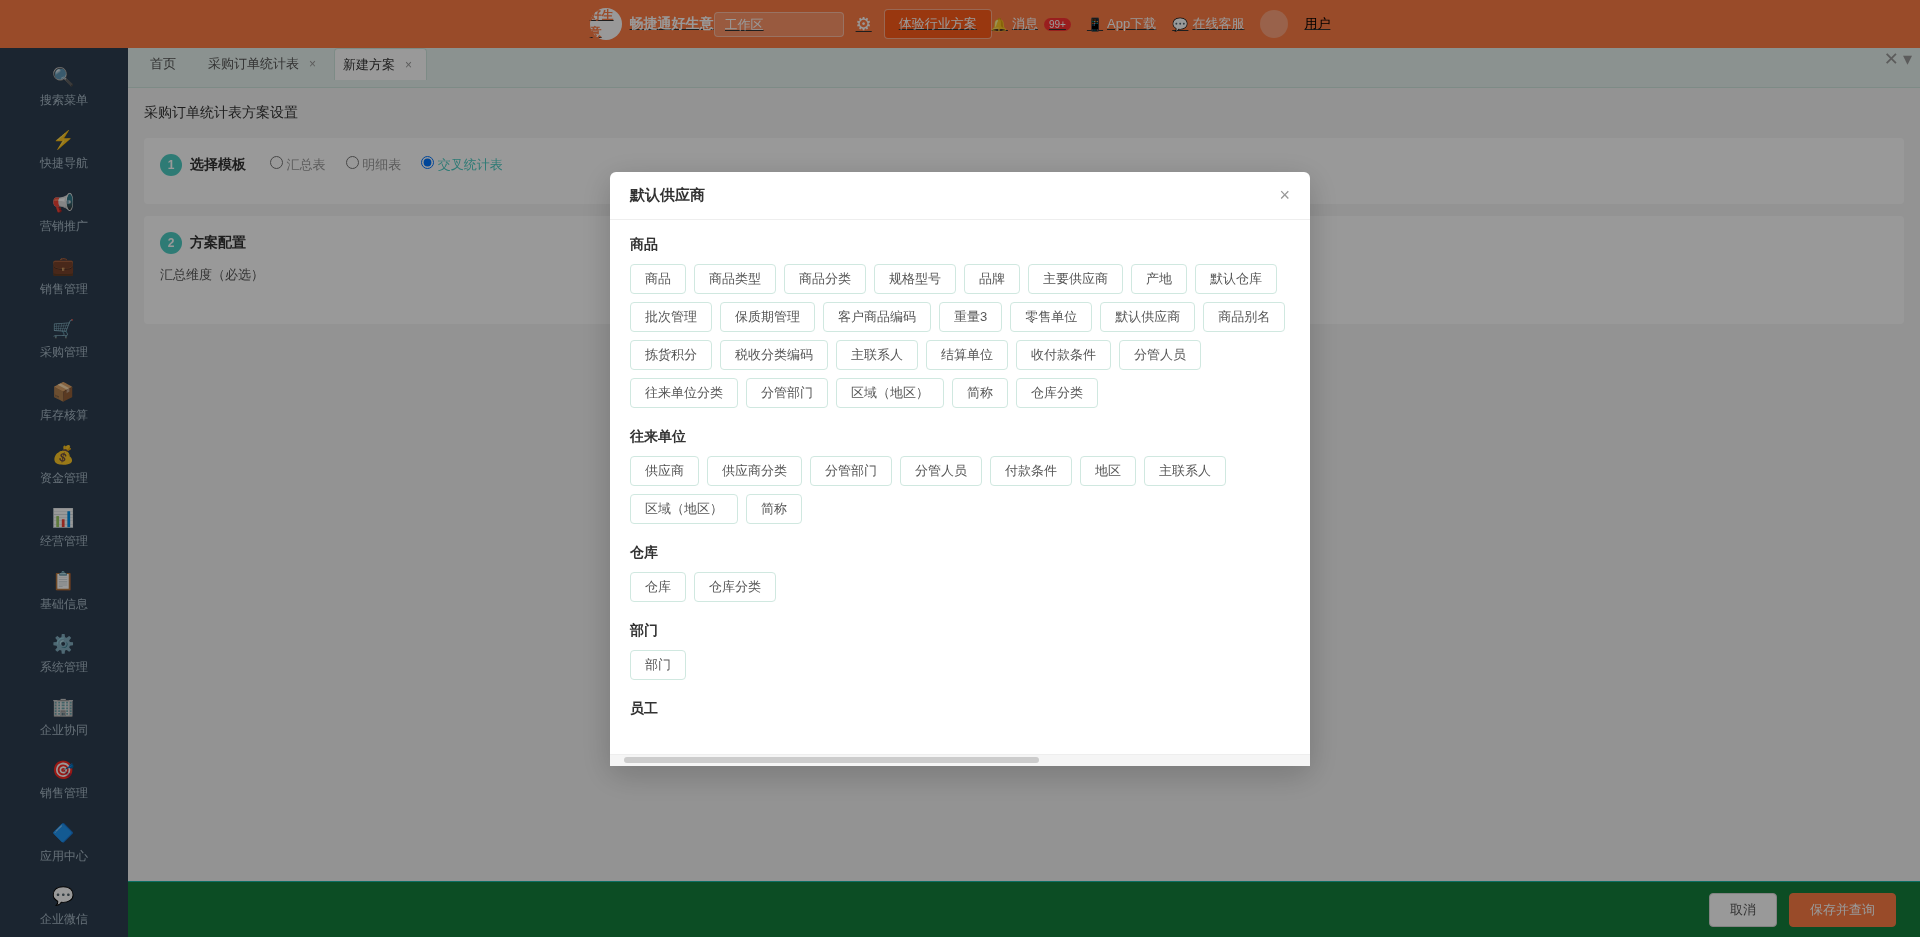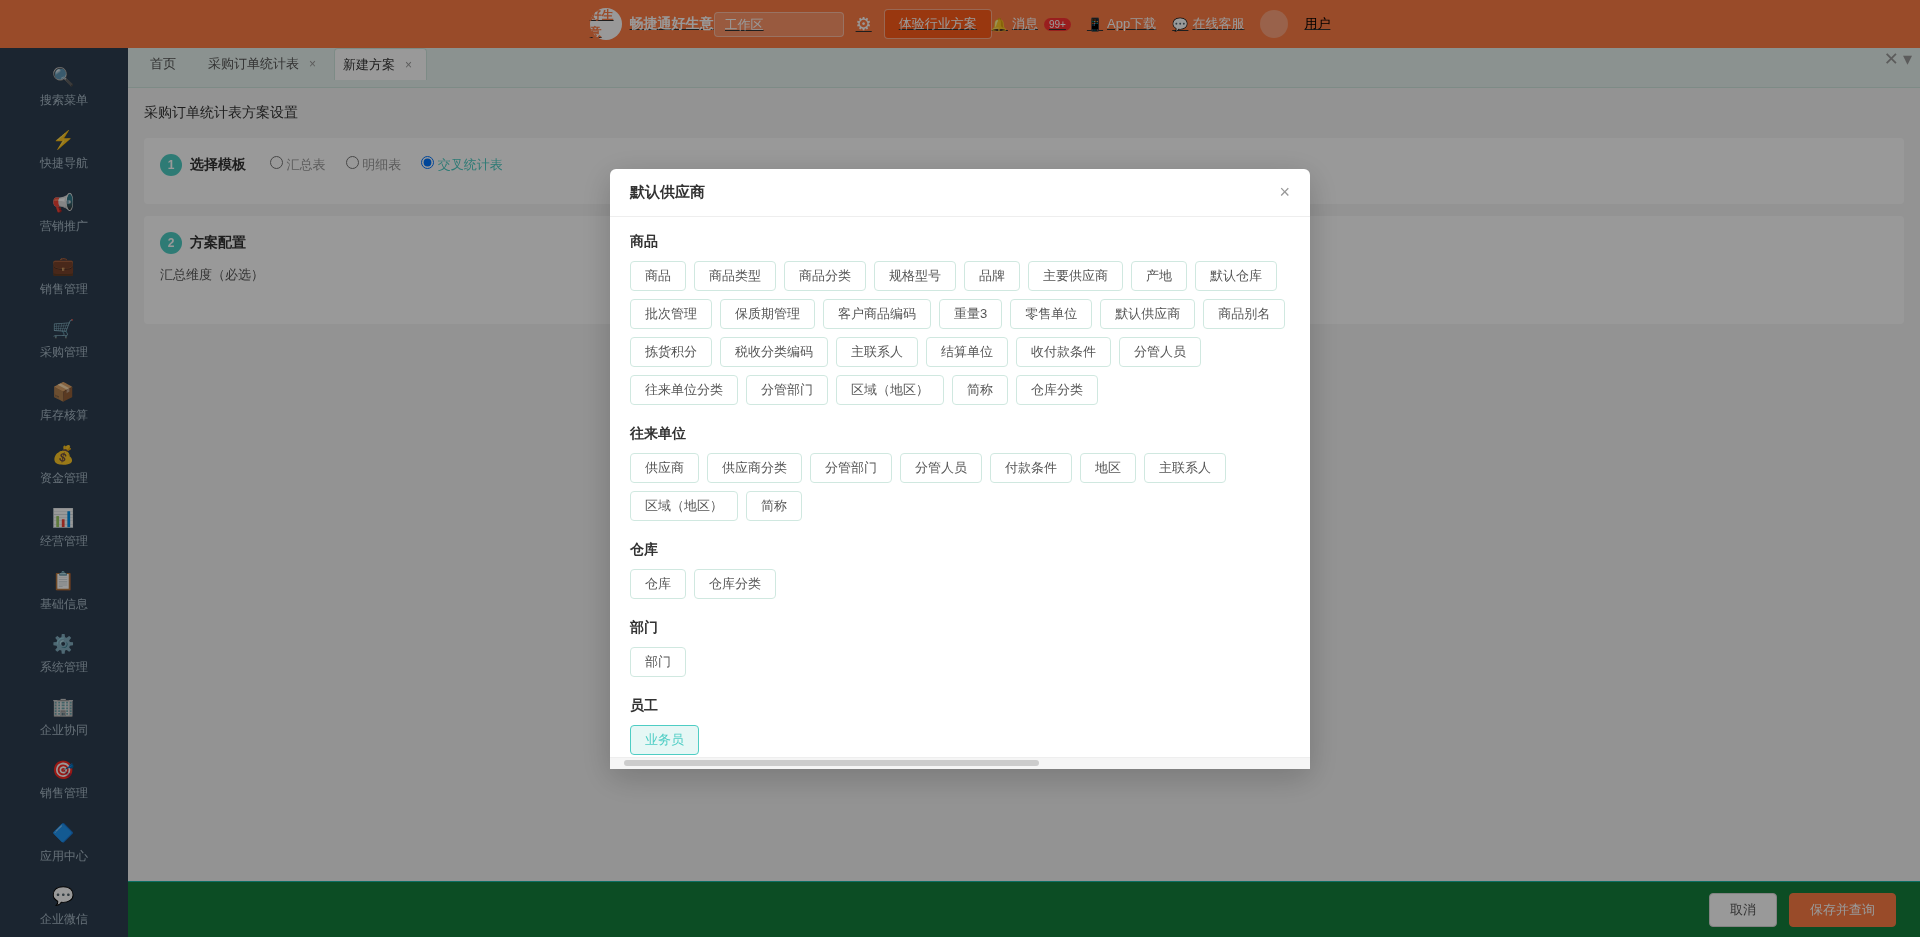--- a/index.html
+++ b/index.html
@@ -540,23 +540,20 @@
           </div>
         </div>
         <div class="field-section">
           <div class="field-section-title">部门</div>
           <div class="field-tags">
             <div class="field-tag">部门</div>
           </div>
         </div>
         <div class="field-section">
           <div class="field-section-title">员工</div>
-          <div class="field-tags">
-            <div class="field-tag selected">业务员</div>
-          </div>
         </div>
       </div>
     <div class="modal-hscroll">
       <div class="modal-hscroll-inner"></div>
     </div>
   </div>
 </div>
 
 <div class="bottom-bar">
   <button class="btn-cancel">取消</button>

